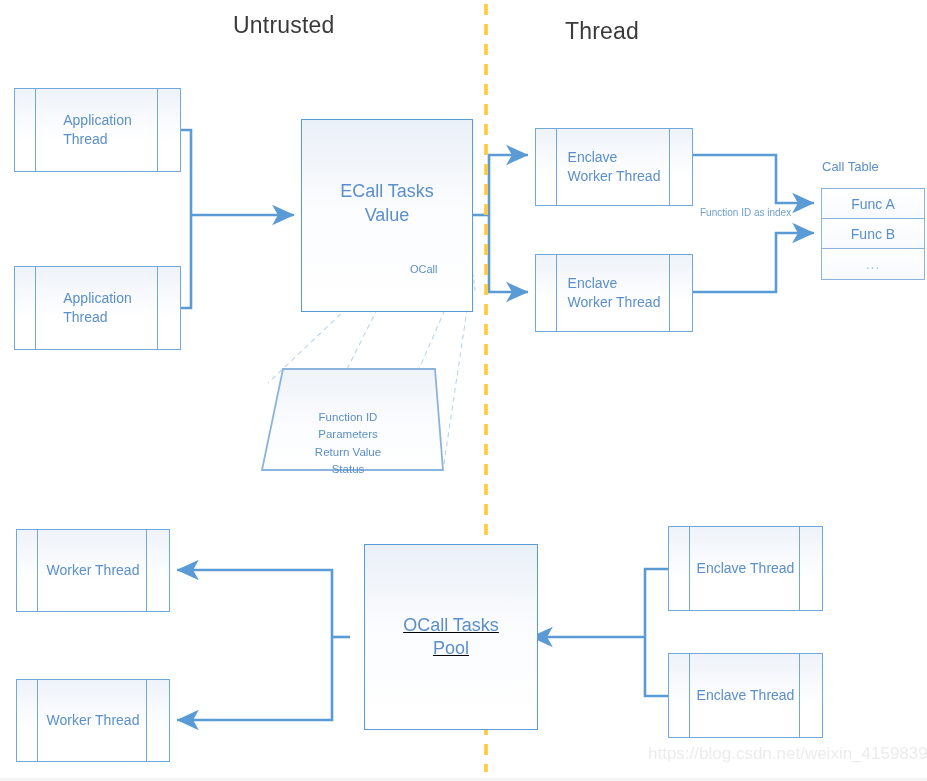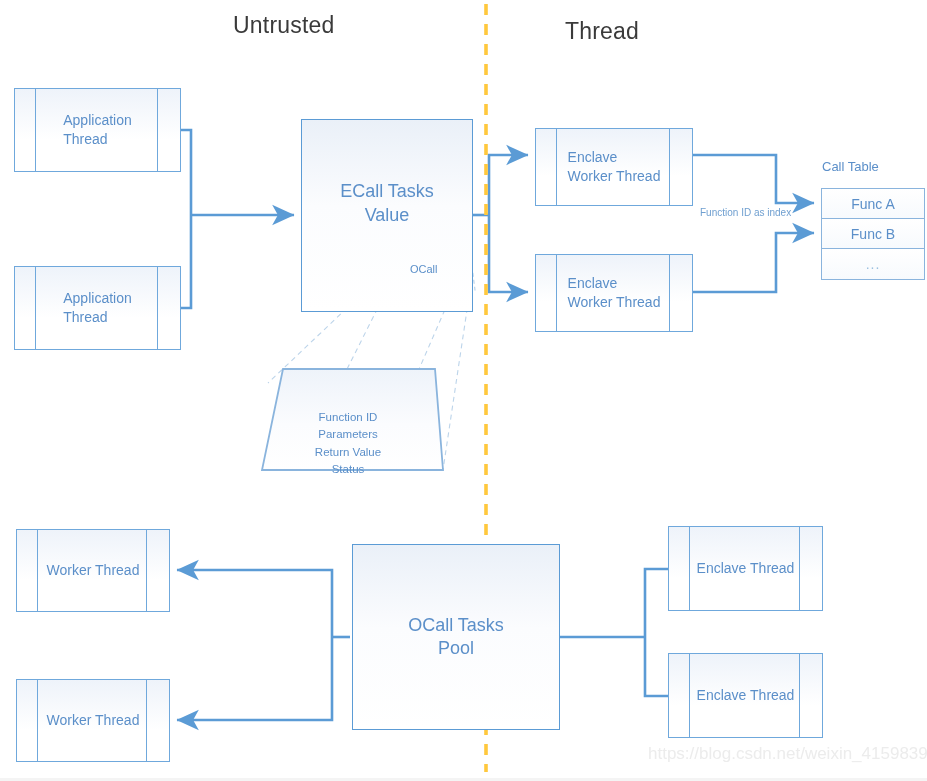--- a/index.html
+++ b/index.html
@@ -266,21 +266,21 @@
     <span class="bar right"></span>
     <span class="thread-label" style="padding:0 24px;">Worker Thread</span>
   </div>
 
   <div class="thread-box" style="left:16px; top:679px; width:154px; height:83px;">
     <span class="bar left"></span>
     <span class="bar right"></span>
     <span class="thread-label" style="padding:0 24px;">Worker Thread</span>
   </div>
 
-  <div class="pool-box" style="left:352px; top:544px; width:208px; height:186px;">
+  <div class="pool-box" style="left:364px; top:544px; width:174px; height:186px;text-decoration:underline;">
     <span class="pool-label">OCall Tasks
 Pool</span>
   </div>
 
   <div class="thread-box" style="left:668px; top:526px; width:155px; height:85px;">
     <span class="bar left"></span>
     <span class="bar right"></span>
     <span class="thread-label" style="padding:0 24px;">Enclave Thread</span>
   </div>
 

